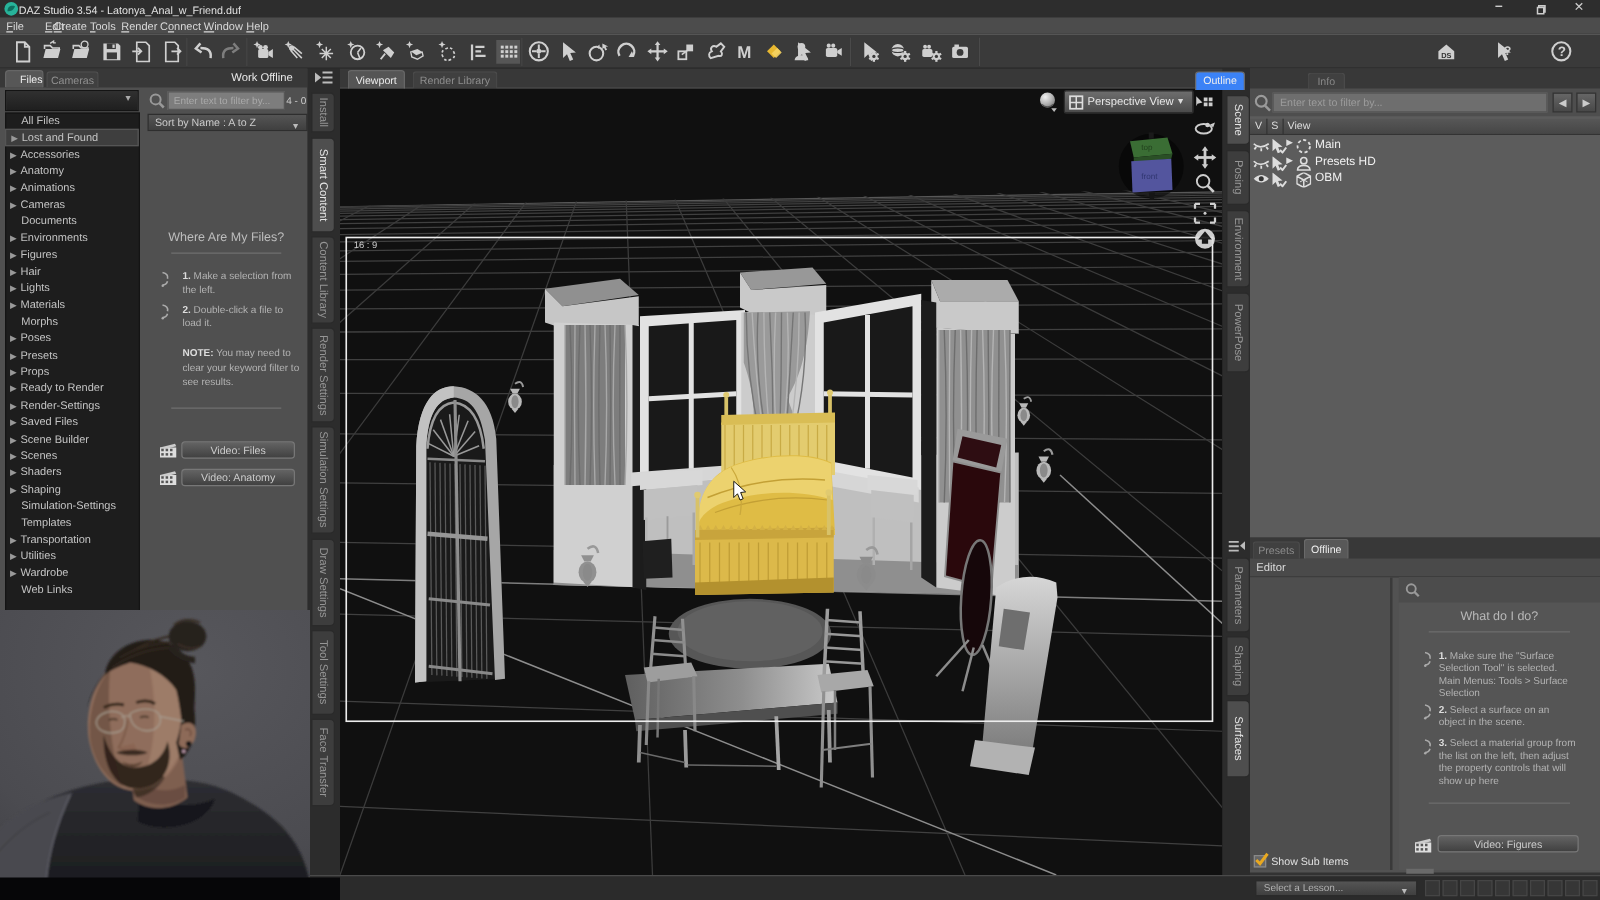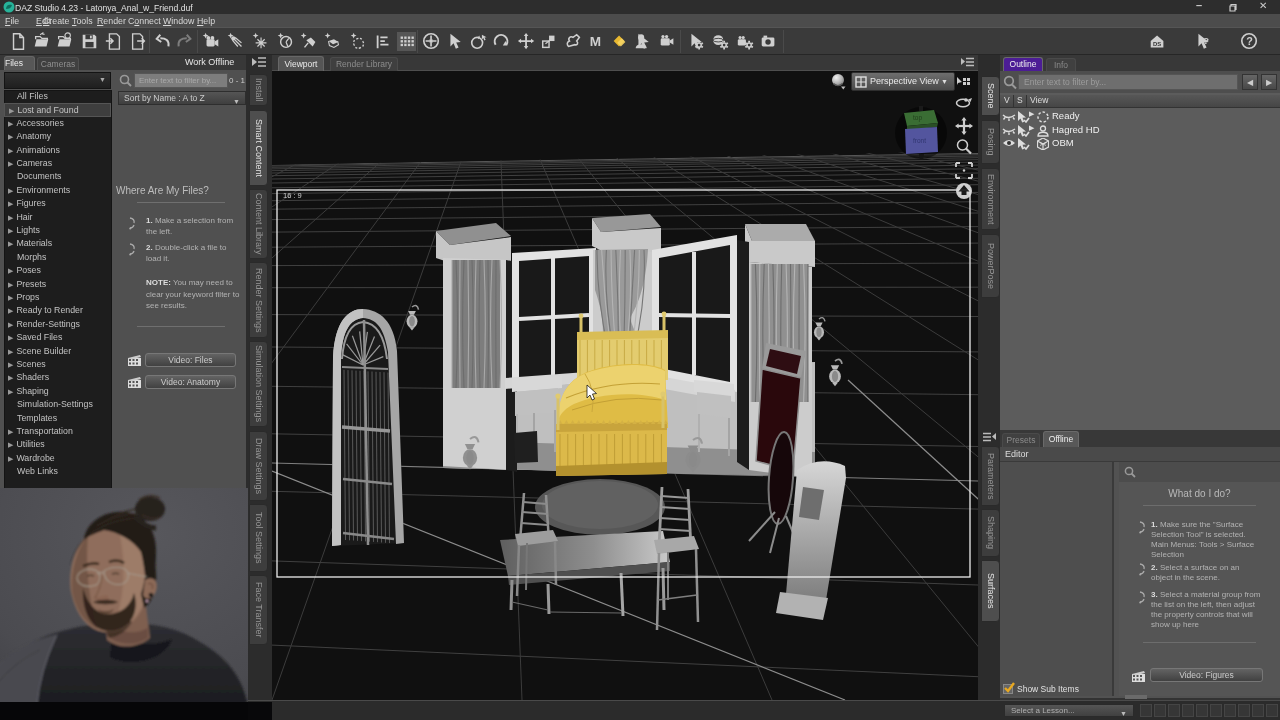--- a/index.html
+++ b/index.html
@@ -3,21 +3,21 @@
 * { margin:0; padding:0; box-sizing:border-box; }
 body { width:1280px; height:720px; font-family:"Liberation Sans",sans-serif; background:#333; overflow:hidden; position:relative; }
 .abs { position:absolute; }
 </style></head><body>
 
 <div class="abs" style="left:0;top:0;width:1280px;height:14px;background:#2d2d2d">
  <svg class="abs" style="left:3px;top:1px" width="12" height="12" viewBox="0 0 12 12">
       <circle cx="6" cy="6" r="5.5" fill="#27b39a"></circle>
       <path d="M3 8 C3 4 6 3 9 4 C8 7 6 8 3 8 Z" fill="#0e6e5e"></path>
     </svg>
- <span class="abs" style="left:15px;top:2.5px;font-size:8.6px;color:#e2e2e2">DAZ Studio 4.23 - Latonya_Anal_w_Friend.duf</span>
+ <span class="abs" style="left:15px;top:2.5px;font-size:8.6px;color:#e2e2e2">DAZ Studio 3.54 - Latonya_Anal_w_Friend.duf</span>
  <span class="abs" style="left:1196px;top:-1px;color:#ccc;font-size:11px;font-weight:bold">–</span>
  <svg class="abs" style="left:1228px;top:3px" width="9" height="9" viewBox="0 0 9 9">
       <path d="M2 3 h5 v5 h-5 Z M3 3 V1.5 h5 v5 H7" fill="none" stroke="#ccc" stroke-width="1.2"></path>
     </svg>
  <span class="abs" style="left:1259px;top:0px;color:#ccc;font-size:10px">✕</span>
 </div>
 
 <div class="abs" style="left:0;top:14px;width:1280px;height:13px;background:#4c4c4c;font-size:8.8px;color:#d8d8d8">
  <span class="abs" style="left:5px;top:2px"><u>F</u>ile</span>
  <span class="abs" style="left:36px;top:2px"><u>E</u>dit</span>
@@ -236,34 +236,34 @@
     <circle cx="10" cy="10" r="8" fill="none" stroke="#cfcfcf" stroke-width="1.8"></circle>
     <text x="6.8" y="14.5" font-size="12" font-weight="bold" fill="#cfcfcf">?</text>
   </svg>
 
 <div class="abs" style="left:0;top:55px;width:1280px;height:645px;background:#333"></div>
 
 <div class="abs" style="left:0;top:55px;width:246px;height:645px;background:#505050">
 </div>
 
 <div class="abs" style="left:0;top:55px;width:246px;height:15px;background:#383838"></div>
-<div class="abs" style="left:4px;top:56px;width:31px;height:14px;background:#575757;border:1px solid #666;border-bottom:none;border-radius:3px 3px 0 0;font-size:8.5px;color:#eee;text-align:left;line-height:13px">Files</div>
+<div class="abs" style="left:4px;top:56px;width:31px;height:14px;background:#575757;border:1px solid #666;border-bottom:none;border-radius:3px 3px 0 0;font-size:8.5px;color:#eee;text-align:right;line-height:13px">Files</div>
 <div class="abs" style="left:37px;top:57px;width:42px;height:13px;background:#404040;border:1px solid #4f4f4f;border-bottom:none;border-radius:3px 3px 0 0;font-size:8.5px;color:#8f8f8f;text-align:center;line-height:12px">Cameras</div>
 <div class="abs" style="left:185px;top:57px;font-size:9px;color:#e8e8e8">Work Offline</div>
 
 <div class="abs" style="left:4px;top:72px;width:107px;height:17px;background:linear-gradient(#303030,#1f1f1f);border:1px solid #141414">
  <span class="abs" style="right:4px;top:3px;font-size:7px;color:#aaa">▼</span>
   </div>
 
 <svg class="abs" style="left:119px;top:74px" width="13" height="14" viewBox="0 0 13 14">
     <circle cx="5.5" cy="5.5" r="4" fill="none" stroke="#999" stroke-width="1.6"></circle>
     <path d="M8.5 8.5 L12 12" stroke="#999" stroke-width="2"></path>
   </svg>
 <div class="abs" style="left:134px;top:73px;width:94px;height:15px;background:#7d7d7d;border:1px solid #565656;font-size:8px;color:#a9a9a9;line-height:14px;padding-left:4px">Enter text to filter by...</div>
-<div class="abs" style="left:229px;top:76px;font-size:8px;color:#ccc">0 - 1</div>
+<div class="abs" style="left:229px;top:76px;font-size:8px;color:#ccc">4 - 0</div>
 
 <div class="abs" style="left:118px;top:91px;width:128px;height:14px;background:linear-gradient(#555,#3f3f3f);border:1px solid #2e2e2e;font-size:8.5px;color:#ccc;line-height:13px;padding-left:5px">Sort by Name : A to Z
  <span class="abs" style="right:5px;top:3px;font-size:7px;color:#bbb">▼</span></div>
 
 <div class="abs" style="left:4px;top:90px;width:108px;height:402px;background:#1d1d1d;border:1px solid #141414"></div>
 <div style="position:absolute;left:4px;top:90px;width:107px;height:13.4px;font-size:8.8px;color:#c3c3c3;line-height:13px;padding-left:4px;white-space:nowrap;overflow:hidden"><span style="margin-right:9px"></span>All Files</div>
 <div style="position:absolute;left:4px;top:103.4px;width:107px;height:13.4px;background:#3e3e3e;border:1px solid #555;font-size:8.8px;color:#c3c3c3;line-height:13px;padding-left:4px;white-space:nowrap;overflow:hidden"><span style="color:#999;font-size:7px;margin-right:3px">▶</span>Lost and Found</div>
 <div style="position:absolute;left:4px;top:116.80000000000001px;width:107px;height:13.4px;font-size:8.8px;color:#c3c3c3;line-height:13px;padding-left:4px;white-space:nowrap;overflow:hidden"><span style="color:#999;font-size:7px;margin-right:3px">▶</span>Accessories</div>
 <div style="position:absolute;left:4px;top:130.20000000000002px;width:107px;height:13.4px;font-size:8.8px;color:#c3c3c3;line-height:13px;padding-left:4px;white-space:nowrap;overflow:hidden"><span style="color:#999;font-size:7px;margin-right:3px">▶</span>Anatomy</div>
 <div style="position:absolute;left:4px;top:143.60000000000002px;width:107px;height:13.4px;font-size:8.8px;color:#c3c3c3;line-height:13px;padding-left:4px;white-space:nowrap;overflow:hidden"><span style="color:#999;font-size:7px;margin-right:3px">▶</span>Animations</div>
@@ -286,21 +286,21 @@
 <div style="position:absolute;left:4px;top:371.39999999999986px;width:107px;height:13.4px;font-size:8.8px;color:#c3c3c3;line-height:13px;padding-left:4px;white-space:nowrap;overflow:hidden"><span style="color:#999;font-size:7px;margin-right:3px">▶</span>Shaders</div>
 <div style="position:absolute;left:4px;top:384.79999999999984px;width:107px;height:13.4px;font-size:8.8px;color:#c3c3c3;line-height:13px;padding-left:4px;white-space:nowrap;overflow:hidden"><span style="color:#999;font-size:7px;margin-right:3px">▶</span>Shaping</div>
 <div style="position:absolute;left:4px;top:398.1999999999998px;width:107px;height:13.4px;font-size:8.8px;color:#c3c3c3;line-height:13px;padding-left:4px;white-space:nowrap;overflow:hidden"><span style="margin-right:9px"></span>Simulation-Settings</div>
 <div style="position:absolute;left:4px;top:411.5999999999998px;width:107px;height:13.4px;font-size:8.8px;color:#c3c3c3;line-height:13px;padding-left:4px;white-space:nowrap;overflow:hidden"><span style="margin-right:9px"></span>Templates</div>
 <div style="position:absolute;left:4px;top:424.9999999999998px;width:107px;height:13.4px;font-size:8.8px;color:#c3c3c3;line-height:13px;padding-left:4px;white-space:nowrap;overflow:hidden"><span style="color:#999;font-size:7px;margin-right:3px">▶</span>Transportation</div>
 <div style="position:absolute;left:4px;top:438.39999999999975px;width:107px;height:13.4px;font-size:8.8px;color:#c3c3c3;line-height:13px;padding-left:4px;white-space:nowrap;overflow:hidden"><span style="color:#999;font-size:7px;margin-right:3px">▶</span>Utilities</div>
 <div style="position:absolute;left:4px;top:451.7999999999997px;width:107px;height:13.4px;font-size:8.8px;color:#c3c3c3;line-height:13px;padding-left:4px;white-space:nowrap;overflow:hidden"><span style="color:#999;font-size:7px;margin-right:3px">▶</span>Wardrobe</div>
 <div style="position:absolute;left:4px;top:465.1999999999997px;width:107px;height:13.4px;font-size:8.8px;color:#c3c3c3;line-height:13px;padding-left:4px;white-space:nowrap;overflow:hidden"><span style="margin-right:9px"></span>Web Links</div>
 
 <div class="abs" style="left:116px;top:105px;width:130px;height:387px;background:#505050"></div>
-<div class="abs" style="left:116px;top:185px;width:130px;font-size:10px;color:#bdbdbd">Where Are My Files?</div>
+<div class="abs" style="left:116px;top:185px;width:130px;text-align:center;font-size:10px;color:#bdbdbd">Where Are My Files?</div>
 <div class="abs" style="left:137px;top:202px;width:88px;height:1px;background:#6f6f6f"></div>
 <svg style="position:absolute;left:128px;top:217px" width="9" height="13" viewBox="0 0 9 13">
     <path d="M2 1 q 5 1 4 5 M6 8 q -1 3 -4 3" stroke="#aaa" stroke-width="1.3" fill="none"></path>
     <circle cx="2.2" cy="11.5" r="1" fill="#aaa"></circle>
   </svg>
 <div class="abs" style="left:146px;top:215px;width:96px;font-size:8px;color:#b3b3b3;line-height:11px"><b style="color:#ddd">1.</b> Make a selection from the left.</div>
 <svg style="position:absolute;left:128px;top:243px" width="9" height="13" viewBox="0 0 9 13">
     <path d="M2 1 q 5 1 4 5 M6 8 q -1 3 -4 3" stroke="#aaa" stroke-width="1.3" fill="none"></path>
     <circle cx="2.2" cy="11.5" r="1" fill="#aaa"></circle>
   </svg>
@@ -745,21 +745,21 @@
 <svg class="abs" style="left:982px;top:432px" width="15" height="12" viewBox="0 0 15 12">
     <path d="M14 1 l-4 3.5 l4 3.5 Z" fill="#bbb"></path>
     <path d="M1 1.5 h8 M1 5 h8 M1 8.5 h8" stroke="#bbb" stroke-width="1.5"></path>
   </svg>
 <div style="position:absolute;left:981px;top:446px;width:19px;height:60px;background:#3d3d3d;border:1px solid #2a2a2a;border-radius:0 4px 4px 0;writing-mode:vertical-rl;font-size:9px;color:#969696;text-align:center;line-height:17px;overflow:hidden">Parameters</div>
 <div style="position:absolute;left:981px;top:509px;width:19px;height:48px;background:#3d3d3d;border:1px solid #2a2a2a;border-radius:0 4px 4px 0;writing-mode:vertical-rl;font-size:9px;color:#969696;text-align:center;line-height:17px;overflow:hidden">Shaping</div>
 <div style="position:absolute;left:981px;top:560px;width:19px;height:62px;background:#4e4e4e;border:1px solid #2a2a2a;border-radius:0 4px 4px 0;writing-mode:vertical-rl;font-size:9px;color:#e6e6e6;text-align:center;line-height:17px;overflow:hidden">Surfaces</div>
 
 <div class="abs" style="left:1000px;top:55px;width:280px;height:375px;background:#5c5c5c"></div>
 <div class="abs" style="left:1000px;top:55px;width:280px;height:16px;background:#383838"></div>
-<div class="abs" style="left:1003px;top:57px;width:40px;height:15px;background:#4c1d95;border:1px solid #6a6a6a;border-bottom:none;border-radius:3px 3px 0 0;font-size:8.5px;color:#eee;text-align:center;line-height:13px">Outline</div>
+<div class="abs" style="left:956px;top:57px;width:40px;height:15px;background:#3b82f6;border:1px solid #6a6a6a;border-bottom:none;border-radius:3px 3px 0 0;font-size:8.5px;color:#eee;text-align:center;line-height:13px">Outline</div>
 <div class="abs" style="left:1046px;top:58px;width:30px;height:14px;background:#404040;border:1px solid #4a4a4a;border-bottom:none;border-radius:3px 3px 0 0;font-size:8.5px;color:#888;text-align:center;line-height:12px">Info</div>
 
 <div class="abs" style="left:1000px;top:71px;width:280px;height:22px;background:#4e4e4e"></div>
 <svg class="abs" style="left:1003px;top:75px" width="14" height="15" viewBox="0 0 14 15">
     <circle cx="6" cy="6" r="4.3" fill="none" stroke="#9a9a9a" stroke-width="1.7"></circle>
     <path d="M9 9.5 L13 13.5" stroke="#9a9a9a" stroke-width="2"></path>
   </svg>
 <div class="abs" style="left:1018px;top:74px;width:220px;height:16px;background:#6e6e6e;border:1px solid #555;font-size:8.5px;color:#9c9c9c;line-height:15px;padding-left:5px">Enter text to filter by...</div>
 <div class="abs" style="left:1242px;top:74px;width:16px;height:16px;background:linear-gradient(#666,#484848);border:1px solid #333;color:#ccc;font-size:8px;text-align:center;line-height:15px">◀</div>
 <div class="abs" style="left:1261px;top:74px;width:16px;height:16px;background:linear-gradient(#666,#484848);border:1px solid #333;color:#ccc;font-size:8px;text-align:center;line-height:15px">▶</div>
@@ -775,34 +775,34 @@
     <path d="M1 4 q 5 5 12 0 M3 6.5 l-1.5 2 M7 7.5 l0 2.5 M11 6.5 l1.5 2" stroke="#ddd" stroke-width="1.4" fill="none"></path>
   </svg>
 <svg style="position:absolute;left:1016px;top:111px" width="14" height="12" viewBox="0 0 14 12">
     <path d="M2 0 l0 10 l2.5 -2.5 l1.7 4 l2 -0.8 l-1.7 -4 l3.5 -0.3 Z" fill="#ddd"></path>
     <path d="M8 9 l2 2 l3 -4" stroke="#ddd" stroke-width="1.6" fill="none"></path>
   </svg>
 <div style="position:absolute;left:1029px;top:110px;font-size:7px;color:#ddd">▶</div>
 <svg style="position:absolute;left:1037px;top:111px" width="12" height="12" viewBox="0 0 12 12">
     <circle cx="6" cy="6" r="5" fill="none" stroke="#ddd" stroke-width="1.5" stroke-dasharray="2.5 2"></circle>
   </svg>
-<div style="position:absolute;left:1052px;top:110px;font-size:9.5px;color:#f0f0f0">Ready</div>
+<div style="position:absolute;left:1052px;top:110px;font-size:9.5px;color:#f0f0f0">Main</div>
 <svg style="position:absolute;left:1002px;top:124.5px" width="14" height="12" viewBox="0 0 14 12">
     <path d="M1 4 q 5 5 12 0 M3 6.5 l-1.5 2 M7 7.5 l0 2.5 M11 6.5 l1.5 2" stroke="#ddd" stroke-width="1.4" fill="none"></path>
   </svg>
 <svg style="position:absolute;left:1016px;top:124.5px" width="14" height="12" viewBox="0 0 14 12">
     <path d="M2 0 l0 10 l2.5 -2.5 l1.7 4 l2 -0.8 l-1.7 -4 l3.5 -0.3 Z" fill="#ddd"></path>
     <path d="M8 9 l2 2 l3 -4" stroke="#ddd" stroke-width="1.6" fill="none"></path>
   </svg>
 <div style="position:absolute;left:1029px;top:123.5px;font-size:7px;color:#ddd">▶</div>
 <svg style="position:absolute;left:1037px;top:124.5px" width="12" height="12" viewBox="0 0 12 12">
     <circle cx="6" cy="3.5" r="2.5" fill="none" stroke="#ddd" stroke-width="1.3"></circle>
     <path d="M1 11 c0 -5 10 -5 10 0 Z" fill="none" stroke="#ddd" stroke-width="1.3"></path>
   </svg>
-<div style="position:absolute;left:1052px;top:123.5px;font-size:9.5px;color:#f0f0f0">Hagred HD</div>
+<div style="position:absolute;left:1052px;top:123.5px;font-size:9.5px;color:#f0f0f0">Presets HD</div>
 <svg style="position:absolute;left:1002px;top:138px" width="14" height="12" viewBox="0 0 14 12">
     <path d="M1 5 q 6 -6 12 0 q -6 6 -12 0 Z" fill="#ddd"></path>
     <circle cx="7" cy="5" r="2" fill="#333"></circle>
   </svg>
 <svg style="position:absolute;left:1016px;top:138px" width="14" height="12" viewBox="0 0 14 12">
     <path d="M2 0 l0 10 l2.5 -2.5 l1.7 4 l2 -0.8 l-1.7 -4 l3.5 -0.3 Z" fill="#ddd"></path>
     <path d="M8 9 l2 2 l3 -4" stroke="#ddd" stroke-width="1.6" fill="none"></path>
   </svg>
 <svg style="position:absolute;left:1037px;top:138px" width="12" height="12" viewBox="0 0 12 12">
     <path d="M6 0 L11.5 3 V9 L6 12 L0.5 9 V3 Z M0.5 3 L6 6 L11.5 3 M6 6 V12" fill="none" stroke="#ddd" stroke-width="1.2"></path>

